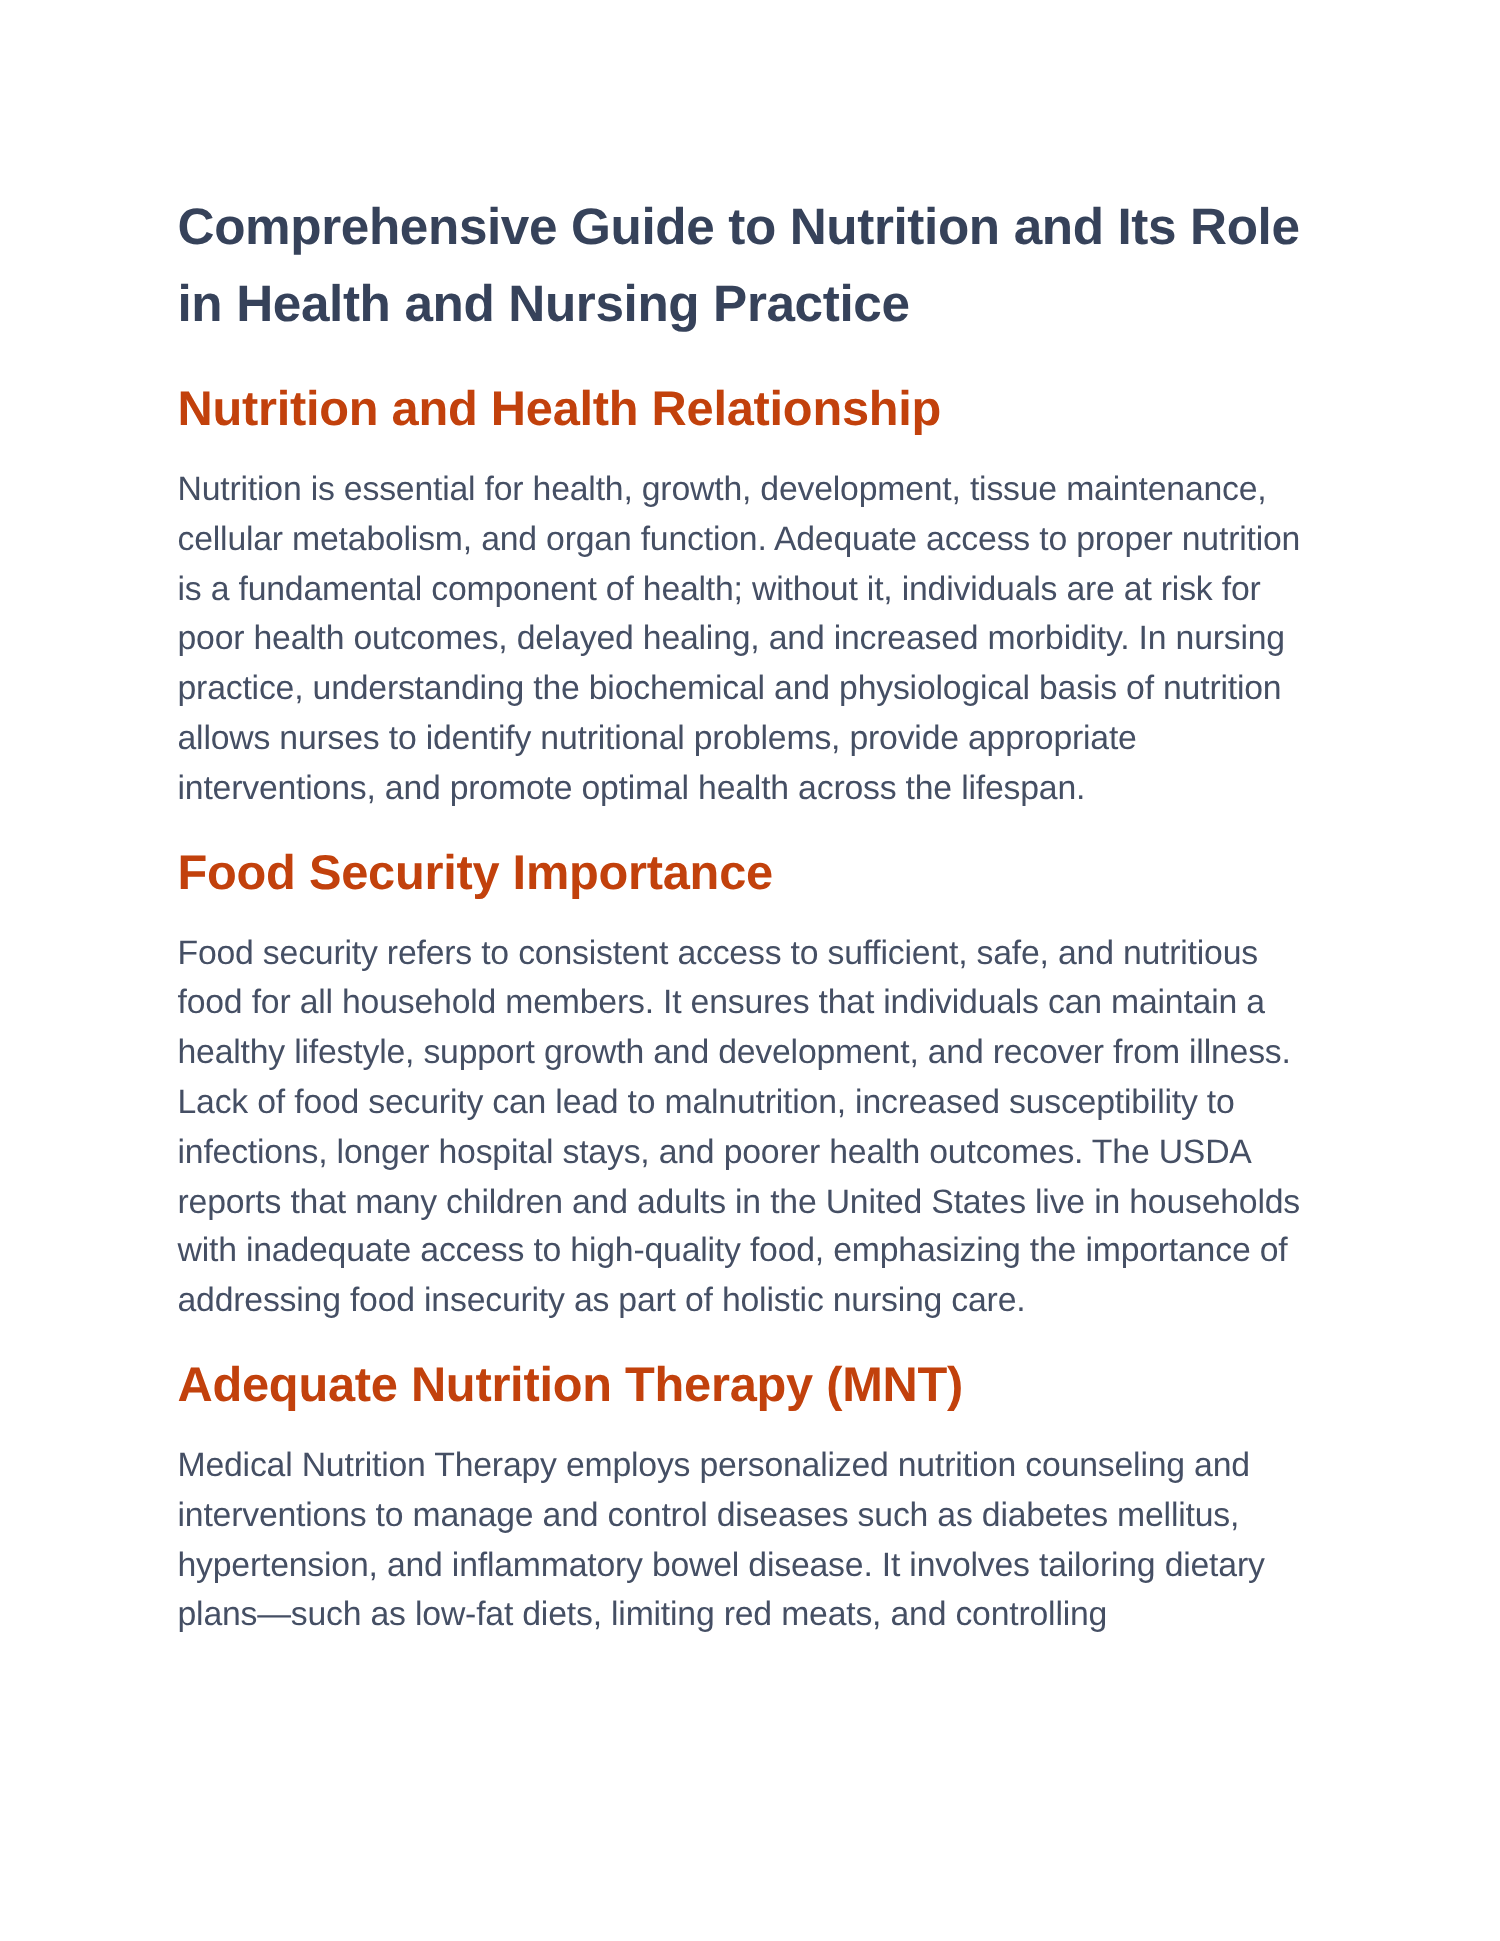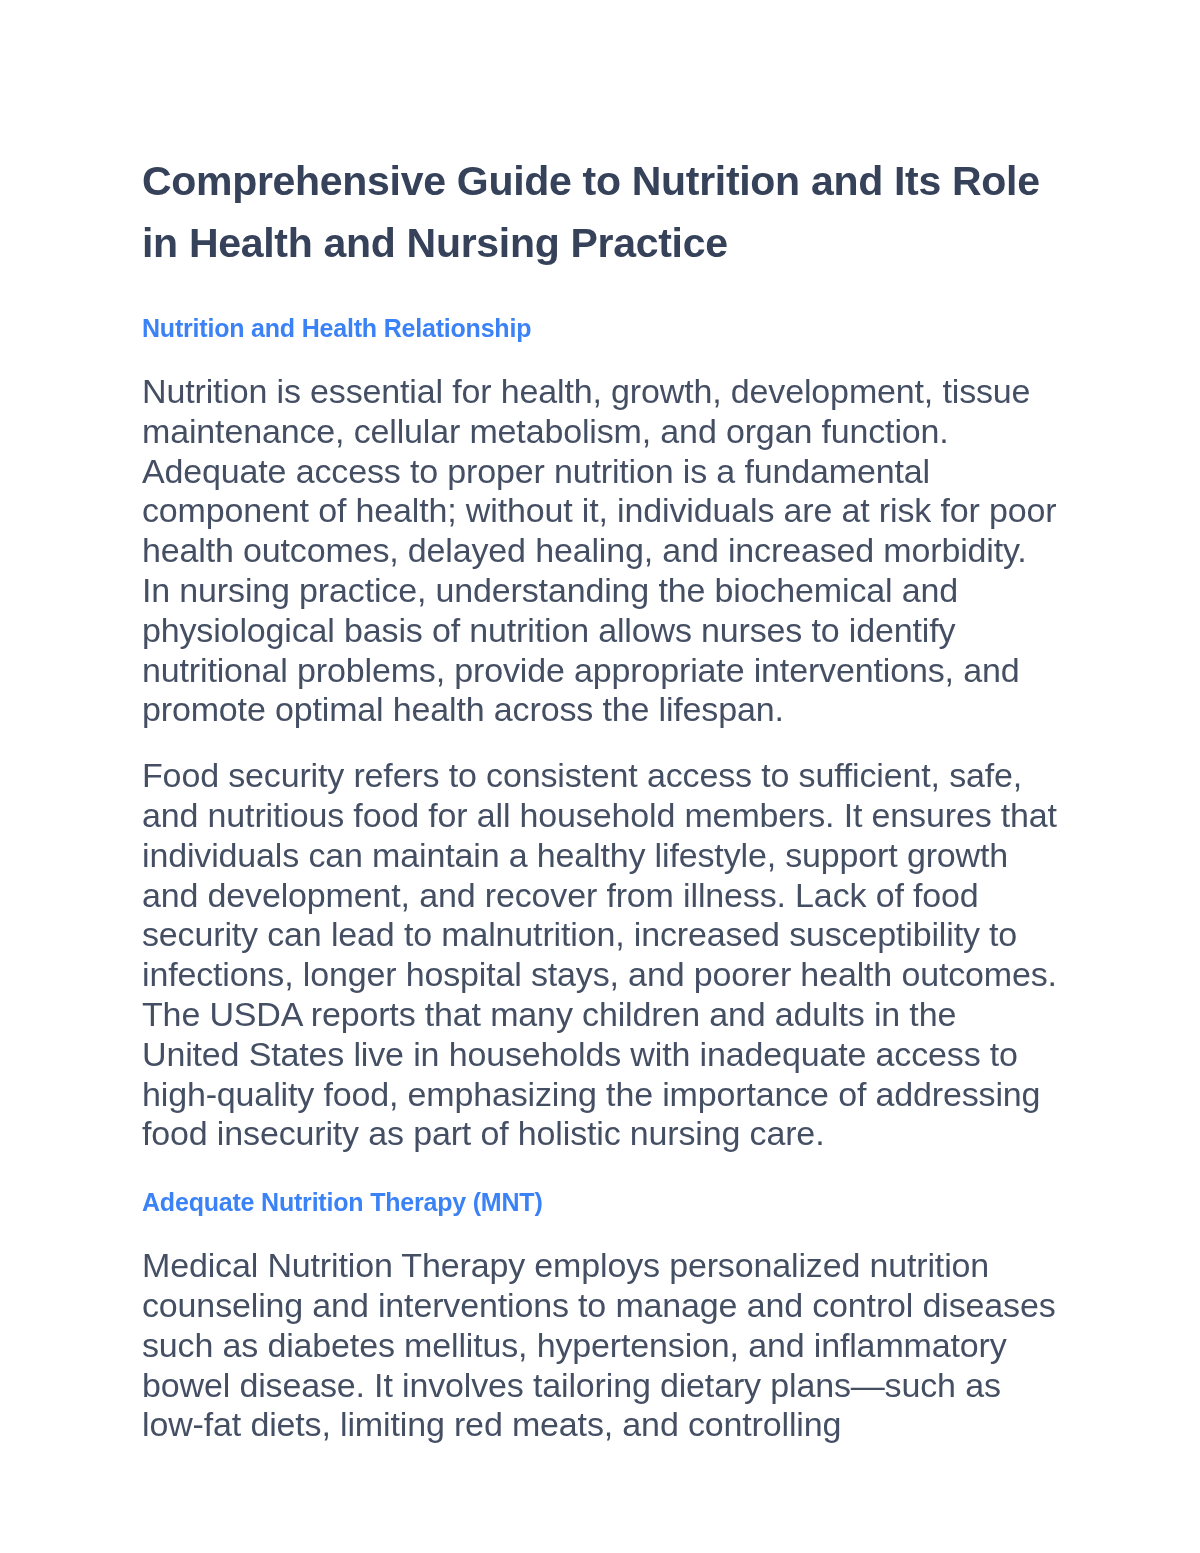--- a/index.html
+++ b/index.html
@@ -39,34 +39,34 @@
     margin: 0 0 0 0;
     color: #36425a;
     max-width: 900px;
   }
 
   .section {
     margin: 0;
   }
 
   .section-heading {
-    font-size: 25px;
+    font-size: 39px;
     font-weight: 700;
     line-height: 44px;
     letter-spacing: -0.2px;
-    color: #3b82f6;
+    color: #c2410c;
     margin: 20px 0 0 0;
   }
 
   .section-heading.first {
     margin-top: 32px;
   }
 
   .body-text {
-    font-size: 34px;
+    font-size: 27px;
     font-weight: 400;
     line-height: 39.8px;
     letter-spacing: -0.15px;
     color: #454f64;
     margin: 22px 0 0 0;
     max-width: 920px;
     text-align: left;
   }
 
   
@@ -81,20 +81,21 @@
   <div class="page-content">
 
     <h1 class="doc-title">Comprehensive Guide to Nutrition and Its Role in Health and Nursing Practice</h1>
 
     <section class="section section-nutrition">
       <h2 class="section-heading first">Nutrition and Health Relationship</h2>
       <p class="body-text">Nutrition is essential for health, growth, development, tissue maintenance, cellular metabolism, and organ function. Adequate access to proper nutrition is a fundamental component of health; without it, individuals are at risk for poor health outcomes, delayed healing, and increased morbidity. In nursing practice, understanding the biochemical and physiological basis of nutrition allows nurses to identify nutritional problems, provide appropriate interventions, and promote optimal health across the lifespan.</p>
     </section>
 
     <section class="section section-food">
+      <h2 class="section-heading">Food Security Importance</h2>
       <p class="body-text">Food security refers to consistent access to sufficient, safe, and nutritious food for all household members. It ensures that individuals can maintain a healthy lifestyle, support growth and development, and recover from illness. Lack of food security can lead to malnutrition, increased susceptibility to infections, longer hospital stays, and poorer health outcomes. The USDA reports that many children and adults in the United States live in households with inadequate access to high-quality food, emphasizing the importance of addressing food insecurity as part of holistic nursing care.</p>
     </section>
 
     <section class="section section-mnt">
       <h2 class="section-heading">Adequate Nutrition Therapy (MNT)</h2>
       <p class="body-text">Medical Nutrition Therapy employs personalized nutrition counseling and interventions to manage and control diseases such as diabetes mellitus, hypertension, and inflammatory bowel disease. It involves tailoring dietary plans—such as low-fat diets, limiting red meats, and controlling</p>
     </section>
 
   </div>
 </div>

